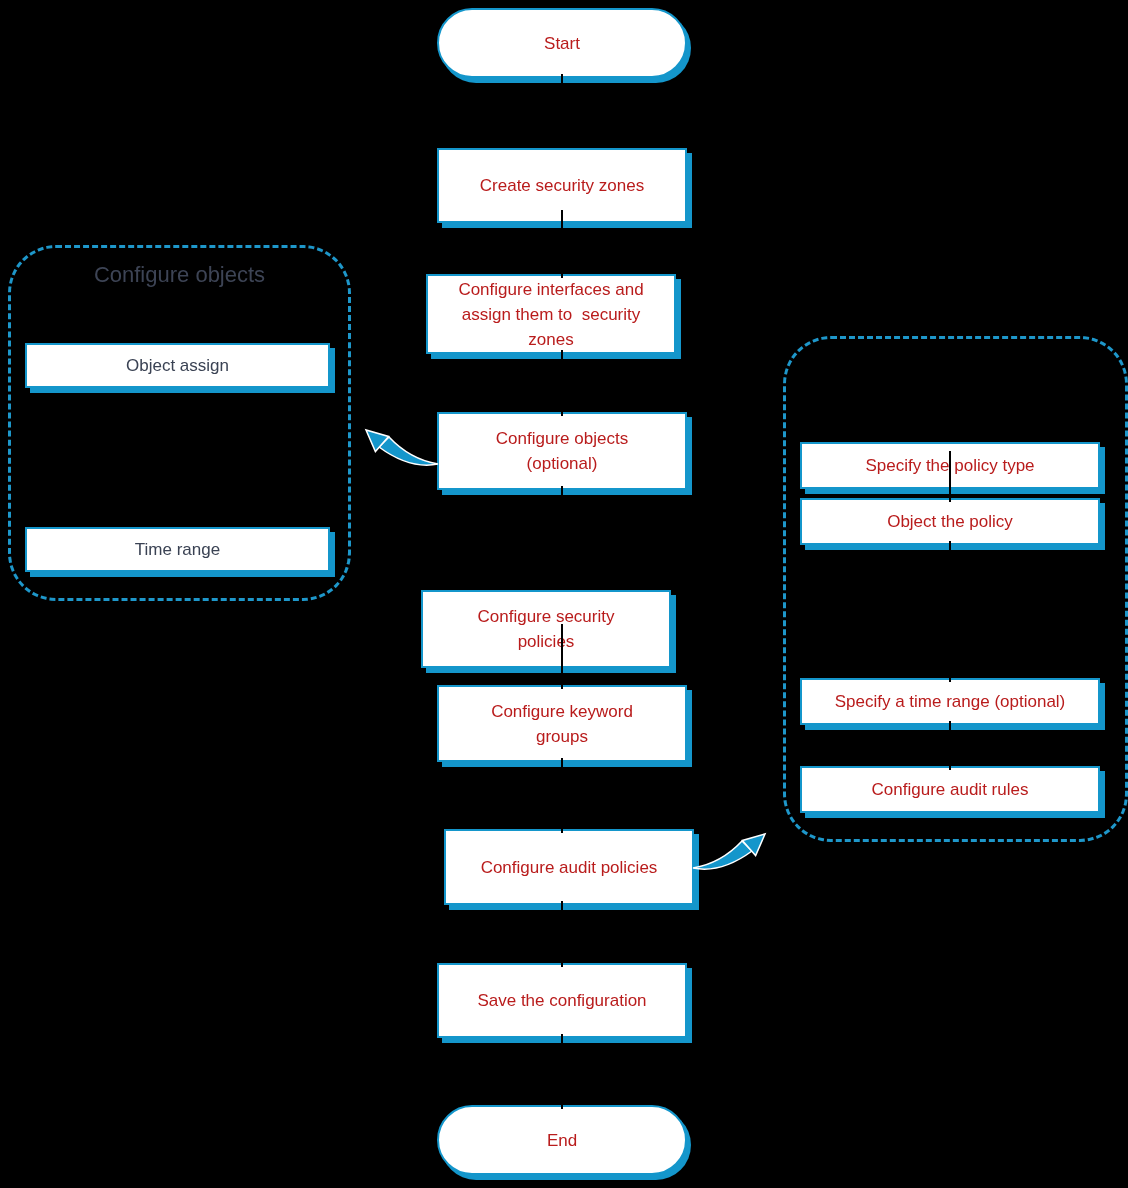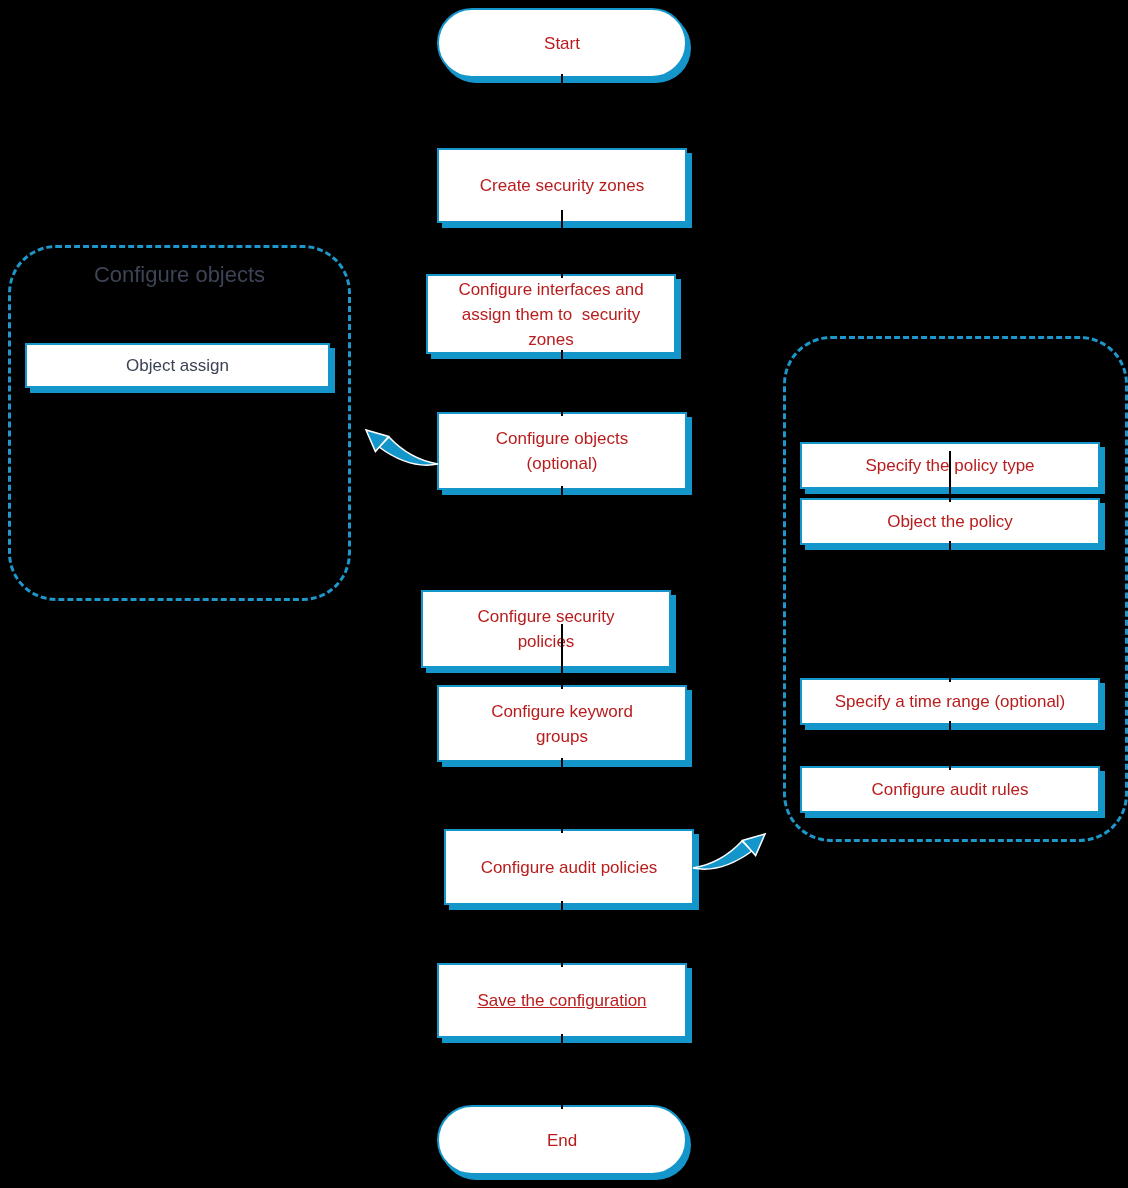--- a/index.html
+++ b/index.html
@@ -28,20 +28,21 @@
 </style>
 </head>
 <body>
 
 <div class="canvas">
 
   <div class="group" style="left:8px;top:245px;width:337px;height:350px;">
     <div class="group-title">Configure objects</div>
   </div>
   <div class="box sidebox" style="left:25px;top:343px;width:305px;height:45px;">Object assign</div>
+  <div class="box sidebox" style="left:25px;top:527px;width:305px;height:45px;">Time range</div>
 
   <div class="group" style="left:783px;top:336px;width:339px;height:500px;"></div>
   <div class="box" style="left:800px;top:408px;width:300px;height:47px;margin-top:34px;">Specify the policy type</div>
   <div class="box" style="left:800px;top:498px;width:300px;height:47px;">Object the policy</div>
   <div class="box" style="left:800px;top:766px;width:300px;height:47px;">Configure audit rules</div>
   <div class="box" style="left:800px;top:678px;width:300px;height:47px;">Specify a time range (optional)</div>
 
   <div class="connector" style="left:949px;top:451px;height:51px;"></div>
   <div class="connector" style="left:949px;top:541px;height:53px;"></div>
   <div class="connector" style="left:949px;top:633px;height:49px;"></div>
@@ -52,21 +53,21 @@
   <div class="box" style="left:426px;top:274px;width:250px;height:80px;">Configure interfaces and
 assign them to  security
 zones</div>
   <div class="box" style="left:437px;top:412px;width:250px;height:78px;">Configure objects
 (optional)</div>
   <div class="box" style="left:421px;top:550px;width:250px;height:78px;margin-top:40px;">Configure security
 policies</div>
   <div class="box" style="left:437px;top:685px;width:250px;height:77px;">Configure keyword
 groups</div>
   <div class="box" style="left:437px;top:829px;width:250px;height:76px;margin-left:7px;">Configure audit policies</div>
-  <div class="box" style="left:437px;top:963px;width:250px;height:75px;text-decoration:underline;">Save the configuration</div>
+  <div class="box" style="left:437px;top:963px;width:250px;height:75px;">Save the configuration</div>
   <div class="box pill" style="left:437px;top:1105px;width:250px;height:70px;">End</div>
 
   <div class="connector" style="left:561px;top:74px;height:70px;"></div>
   <div class="connector" style="left:561px;top:210px;height:68px;"></div>
   <div class="connector" style="left:561px;top:350px;height:66px;"></div>
   <div class="connector" style="left:561px;top:486px;height:68px;"></div>
   <div class="connector" style="left:561px;top:624px;height:65px;"></div>
   <div class="connector" style="left:561px;top:758px;height:75px;"></div>
   <div class="connector" style="left:561px;top:901px;height:66px;"></div>
   <div class="connector" style="left:561px;top:1034px;height:75px;"></div>

